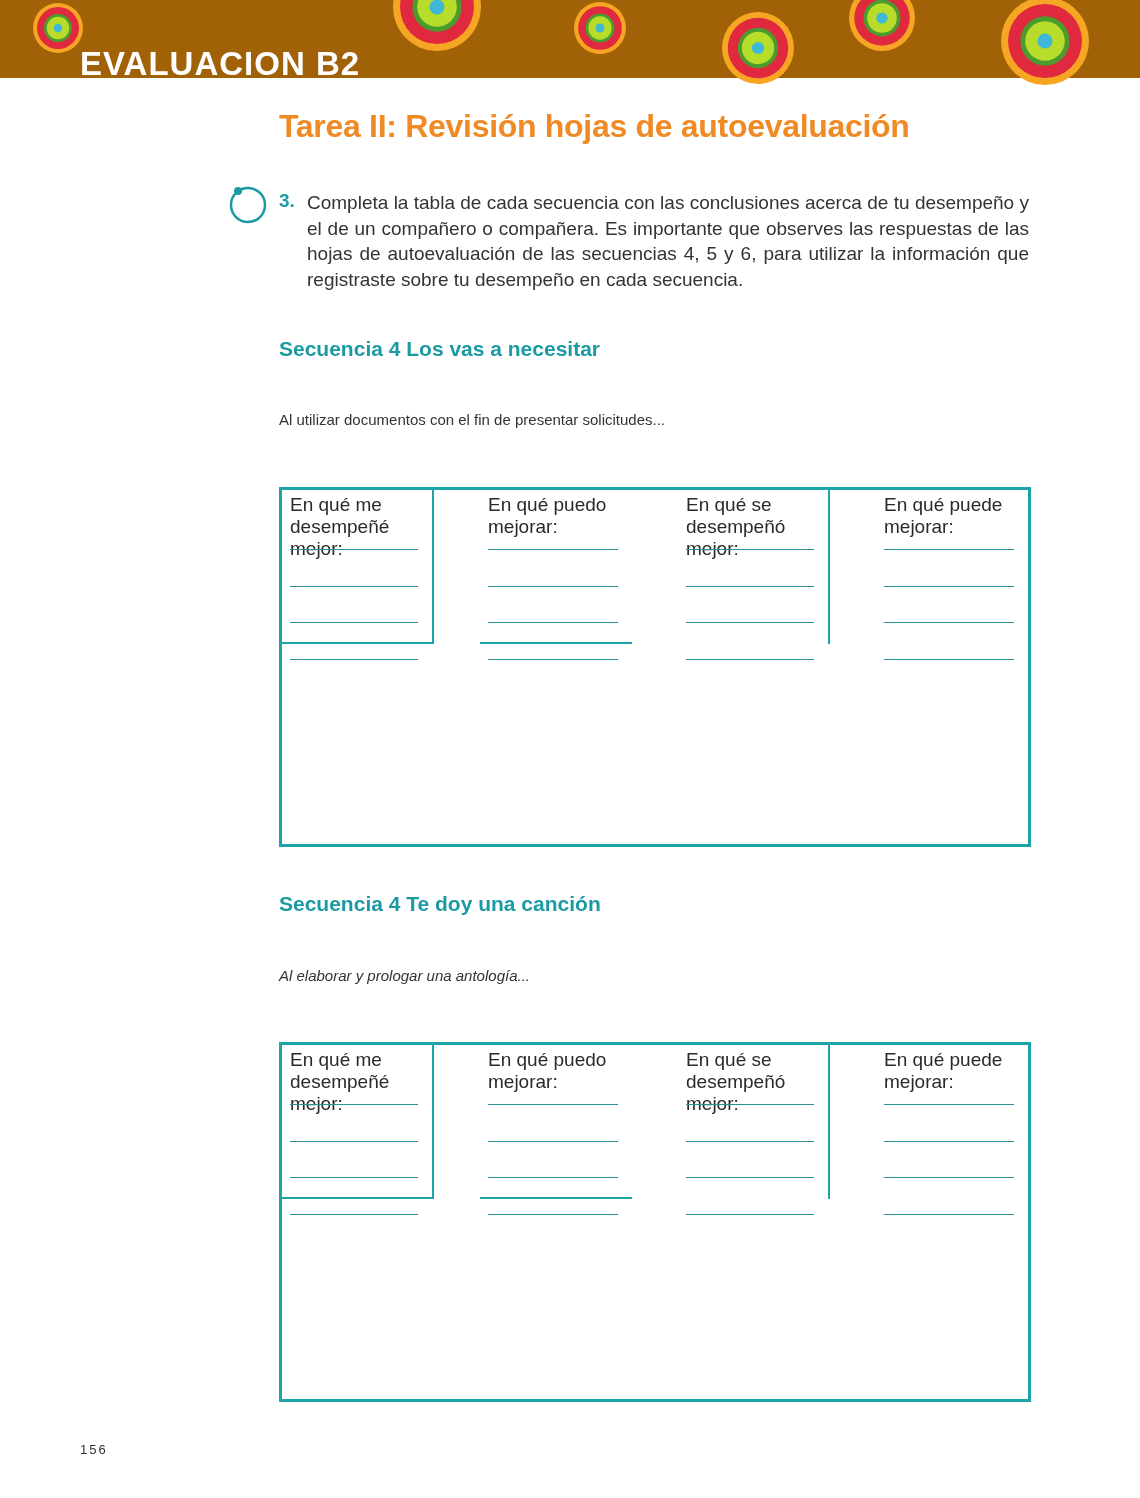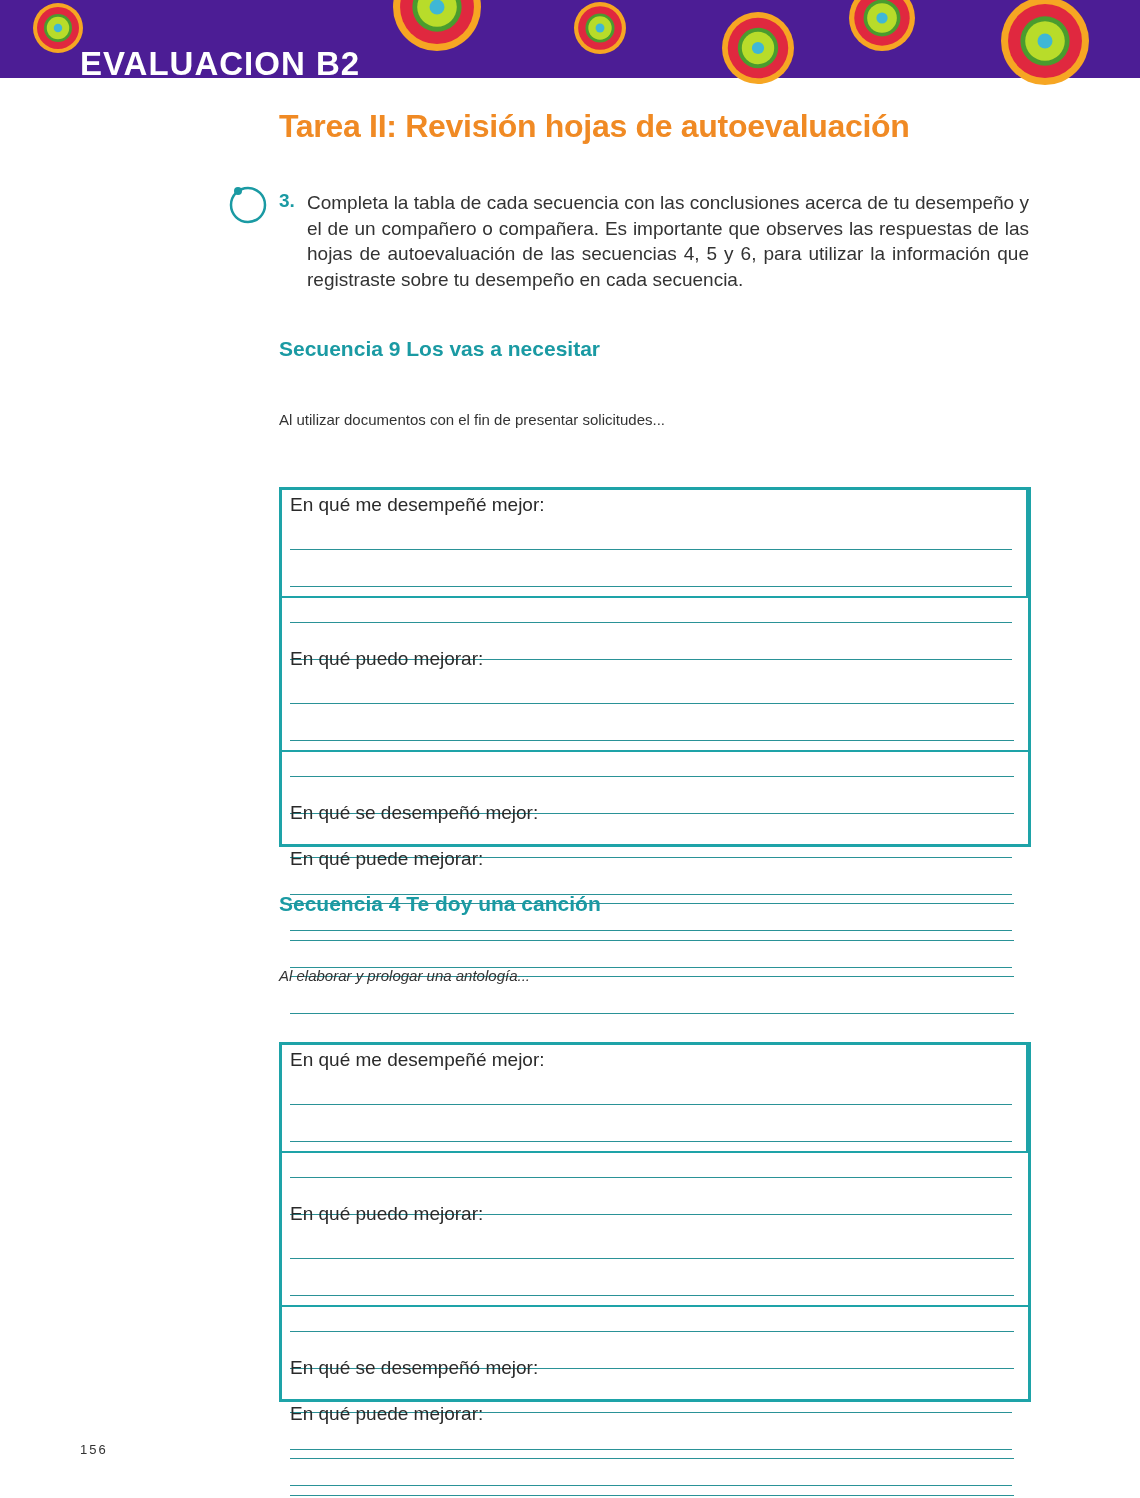--- a/index.html
+++ b/index.html
@@ -4,21 +4,21 @@
 <style>
   html, body { margin: 0; padding: 0; }
   body {
     width: 1140px; height: 1498px; position: relative; overflow: hidden;
     background: #ffffff;
     font-family: "Liberation Sans", "DejaVu Sans", sans-serif;
     color: #2a2a2a;
   }
   .banner {
     position: absolute; left: 0; top: 0; width: 1140px; height: 78px;
-    background: #4c1d95; overflow: visible;
+    background: #a16207; overflow: visible;
   }
   .banner-circles { position: absolute; left: 0; top: 0; width: 1140px; height: 90px; overflow: visible; }
   .banner-title {
     position: absolute; left: 80px; top: 44px;
     color: #ffffff; font-size: 33px; font-weight: bold; letter-spacing: 1px;
     line-height: 40px; height: 34px; overflow: hidden;
   }
   .task-title {
     position: absolute; left: 279px; top: 108px;
     color: #f08a24; font-size: 32px; font-weight: bold; letter-spacing: -0.3px;
@@ -36,21 +36,21 @@
     position: absolute; left: 279px;
     color: #1a9aa3; font-size: 21px; font-weight: bold;
   }
   .seq-intro {
     position: absolute; left: 279px;
     font-size: 15px; color: #333;
   }
   .eval-table {
     position: absolute; left: 279px; width: 752px; height: 360px;
     border: 3px solid #1ea3a8; box-sizing: border-box;
-    display: grid; grid-template-columns: 1fr; grid-template-rows: 1fr 1fr; gap: 46px;
+    display: grid; grid-template-columns: 1fr 1fr 1fr 1fr; grid-template-rows: 1fr 1fr; gap: 46px;
   }
   .cell { position: relative; box-sizing: border-box; }
   .cell.left { border-right: 2px solid #1ea3a8; }
   .cell.top { border-bottom: 2px solid #1ea3a8; }
   .cell-label {
     position: absolute; left: 8px; top: 4px;
     font-size: 19px; color: #2a2a2a;
   }
   .line {
     position: absolute; left: 8px; right: 14px; height: 0;
@@ -87,21 +87,21 @@
 
 <div class="task-title">Tarea II: Revisión hojas de autoevaluación</div>
 
 <svg class="instr-icon" viewBox="0 0 44 44">
   <circle cx="22" cy="23" r="17" fill="none" stroke="#1a9aa3" stroke-width="2.5"></circle>
   <circle cx="12" cy="9" r="4" fill="#1a9aa3"></circle>
 </svg>
 <div class="instr-number">3.</div>
 <div class="instr-text">Completa la tabla de cada secuencia con las conclusiones acerca de tu desempeño y el de un compañero o compañera. Es importante que observes las respuestas de las hojas de autoevaluación de las secuencias 4, 5 y 6, para utilizar la información que registraste sobre tu desempeño en cada secuencia.</div>
 
-<div class="seq-title" style="top:337px;">Secuencia 9 Los vas a necesitar</div>
+<div class="seq-title" style="top:337px;">Secuencia 4 Los vas a necesitar</div>
 <div class="seq-intro" style="top:411px;">Al utilizar documentos con el fin de presentar solicitudes...</div>
 
 <div class="eval-table" style="top:487px;">
   <div class="cell left top">
     <div class="cell-label">En qué me desempeñé mejor:</div>
     <div class="line" style="top:59px;"></div>
     <div class="line" style="top:96px;"></div>
     <div class="line" style="top:132px;"></div>
     <div class="line" style="top:169px;"></div>
   </div>

